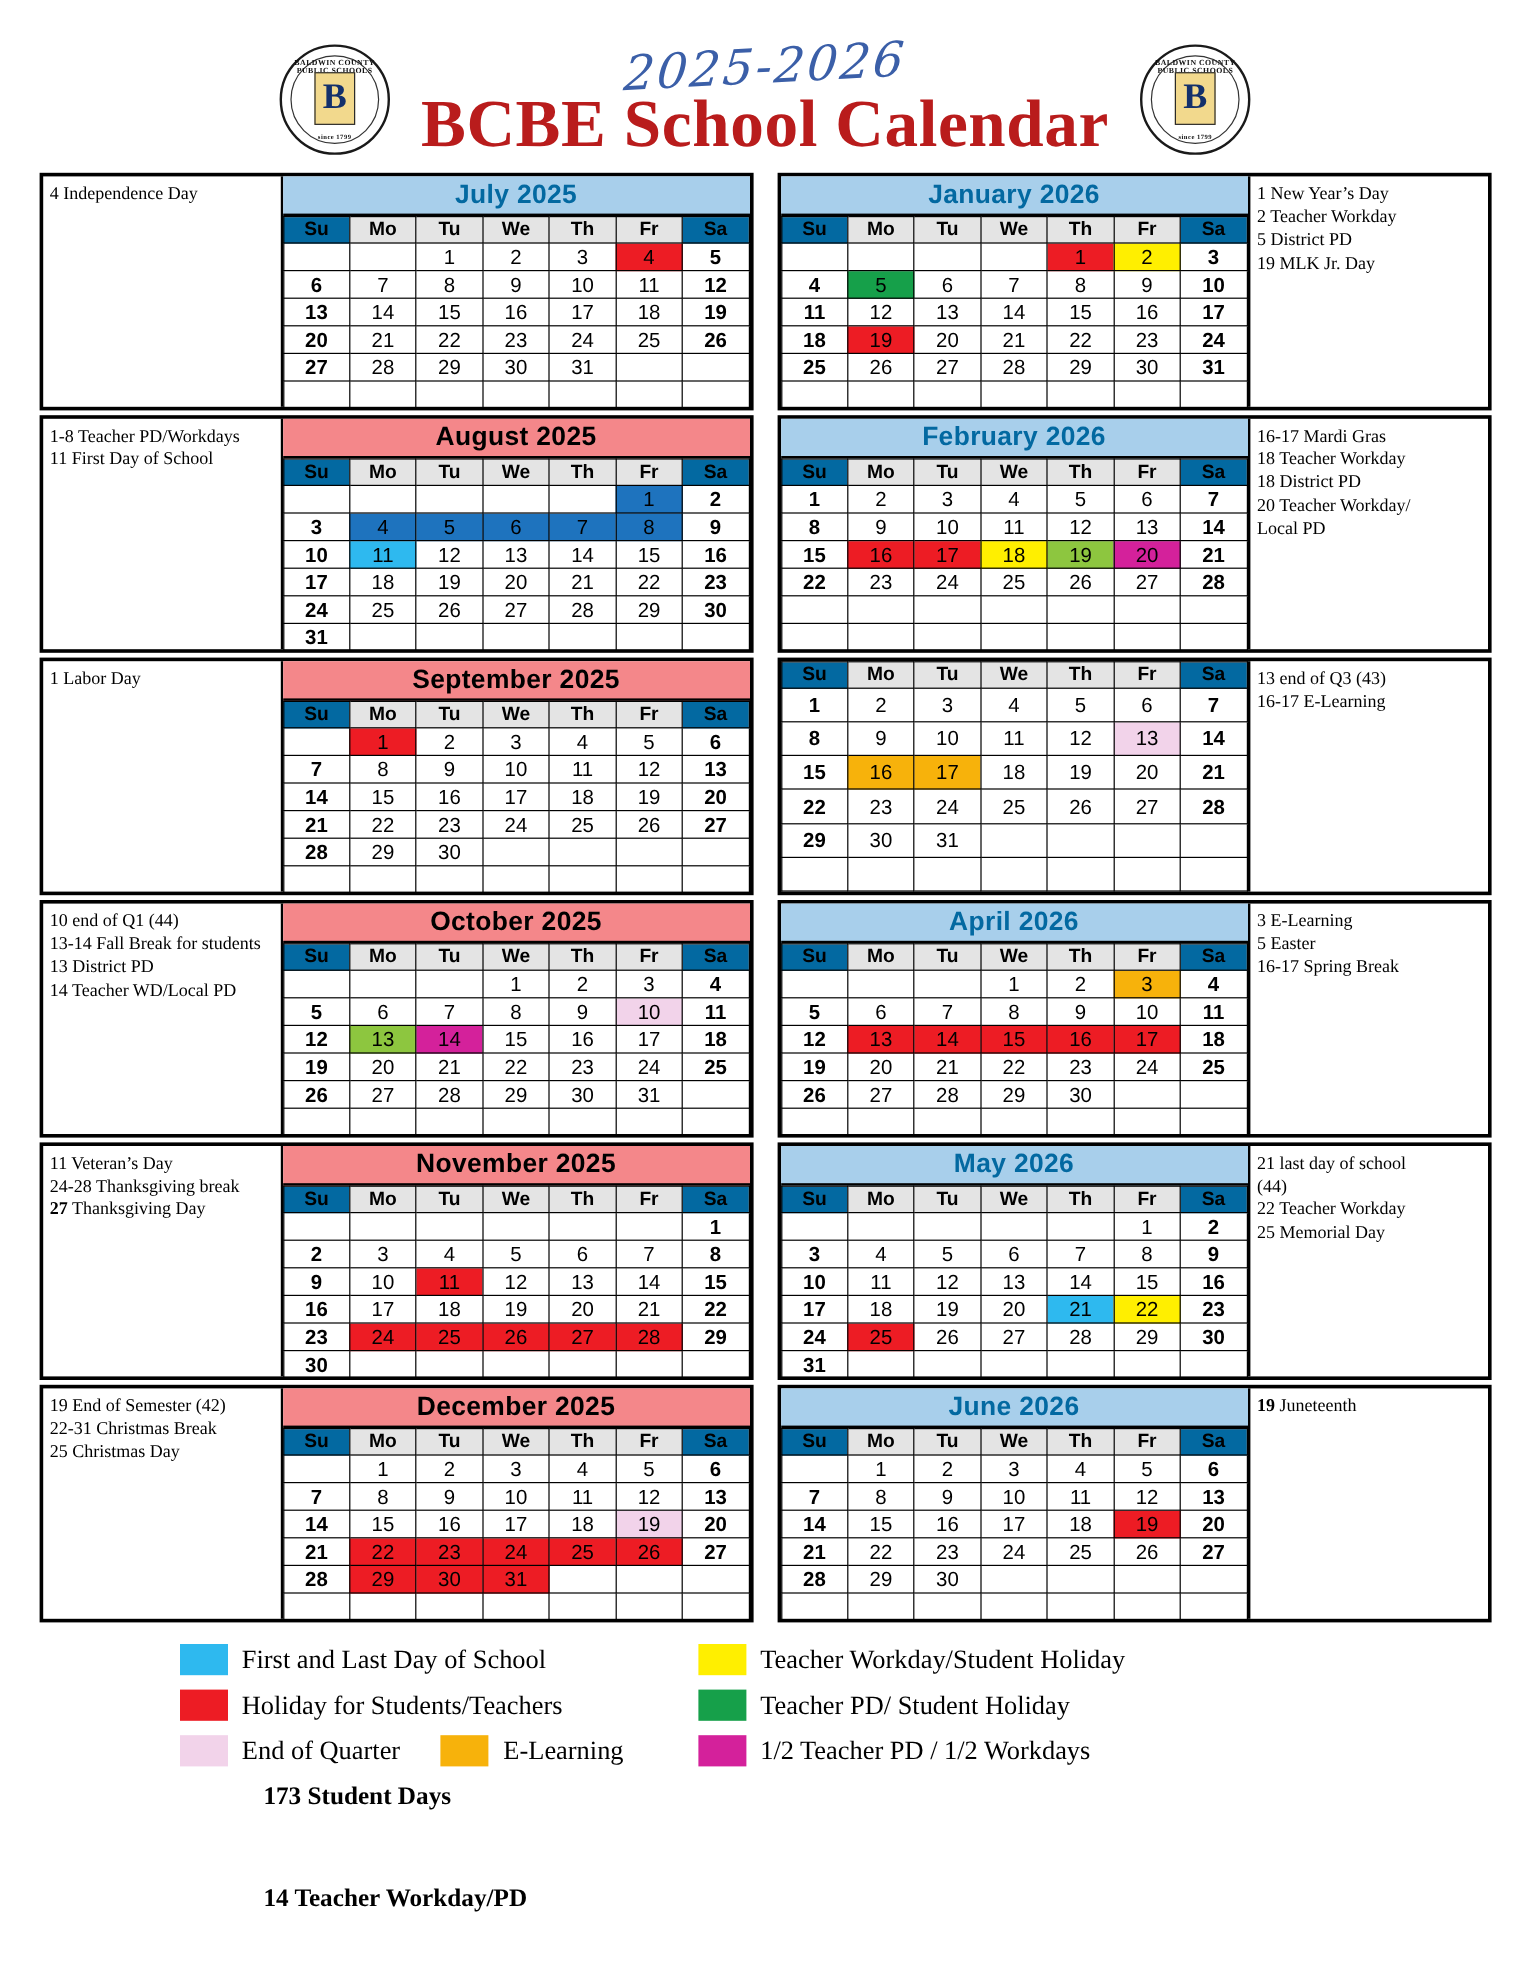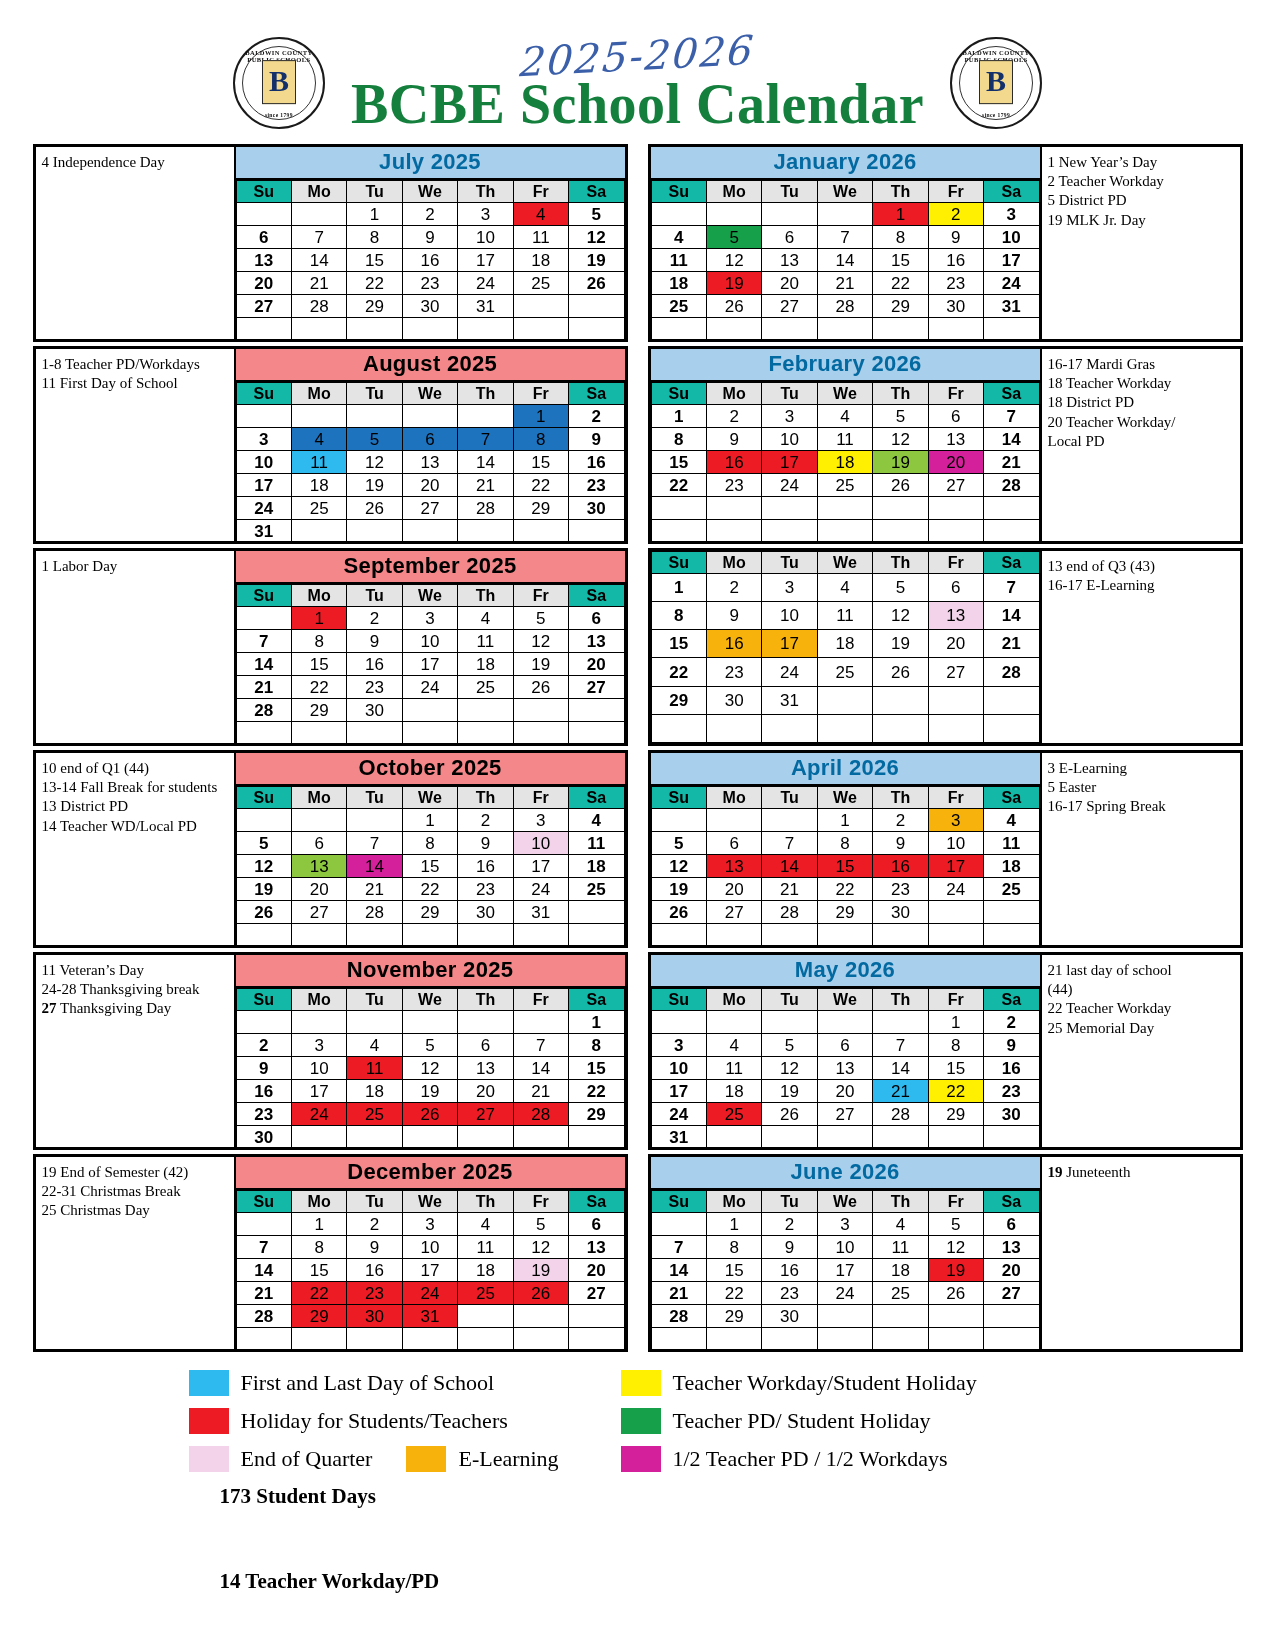--- a/index.html
+++ b/index.html
@@ -77,21 +77,21 @@
     letter-spacing:2px;
     transform:rotate(-3deg) skewX(-8deg);
     display:inline-block;
     margin-bottom:-4px;
     font-weight:400;
   }
   .main-title {
     font-family:"Liberation Serif", serif;
     font-size:56px;
     font-weight:bold;
-    color:#15803d;
+    color:#b91c1c;
     letter-spacing:0.5px;
     line-height:1.05;
     white-space:nowrap;
   }
 
   
   .cal-area {
     position:relative;
     margin:4px 0 0 0;
     padding:0 24px;
@@ -152,21 +152,21 @@
     padding:0;
     line-height:1;
     vertical-align:middle;
   }
   table.cal th {
     font-weight:bold;
     font-size:16px;
     background:#e4e4e4;
     height:22px;
   }
-  table.cal th.plain { background:#14b8a6; }
+  table.cal th.plain { background:#0369a1; }
   table.cal td.bold { font-weight:bold; }
 
   
   .c-red     { background:#ed1c24; }
   .c-cyan    { background:#2eb9ef; }
   .c-blue    { background:#1e73be; }
   .c-yellow  { background:#ffef00; }
   .c-green   { background:#16a04a; }
   .c-ygreen  { background:#8dc63f; }
   .c-magenta { background:#d4219b; }
@@ -177,21 +177,21 @@
   .legend {
     margin:18px auto 0 auto;
     width:1000px;
     padding-left:12px;
   }
   .legend-row {
     display:flex;
     align-items:center;
     margin-bottom:12px;
   }
-  .legend-left  { width:432px; display:flex; align-items:center;margin-left:39px; }
+  .legend-left  { width:432px; display:flex; align-items:center; }
   .legend-right { flex:1; display:flex; align-items:center; }
   .sw {
     width:40px; height:26px;
     flex:0 0 auto;
     margin-right:12px;
   }
   .legend-label {
     font-family:"Liberation Serif", serif;
     font-size:22px;
     white-space:nowrap;

